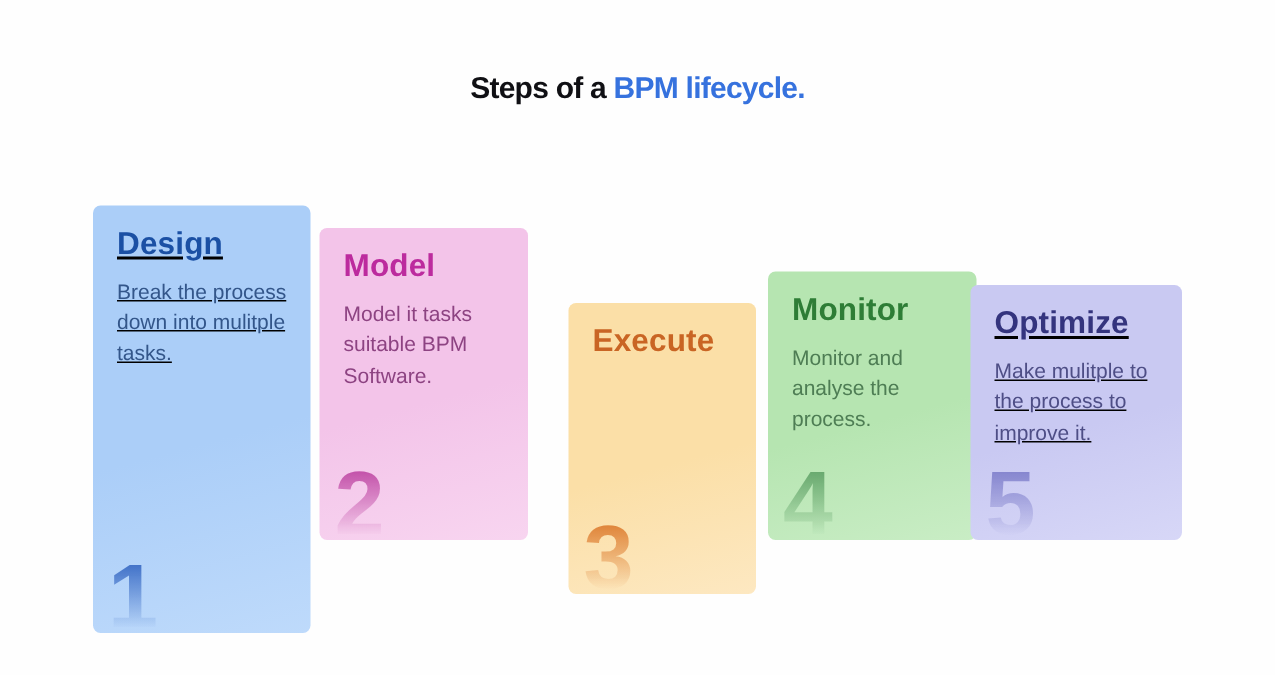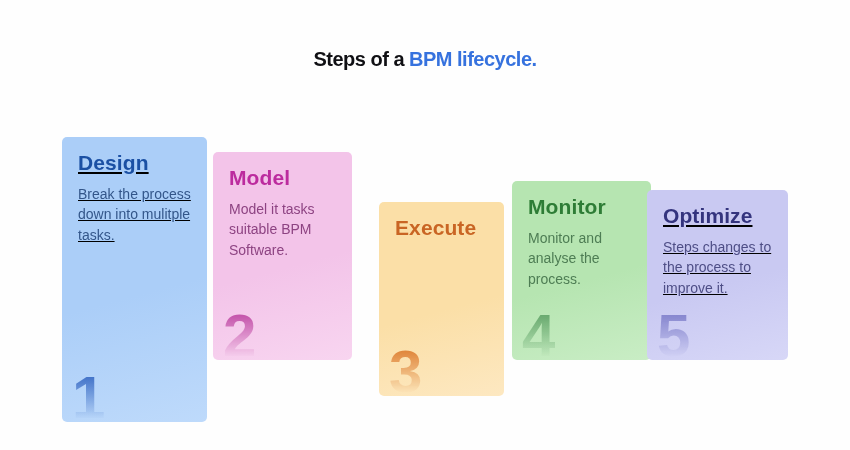--- a/index.html
+++ b/index.html
@@ -86,17 +86,17 @@
   </div>
 
   <div class="card card-4" style="--bg: #b6e5b1; --bg2: #c9edc5; --heading: #2e7d36; --body: #4e7d54; --num: #6aaa70;">
     <div class="card-heading">Monitor</div>
     <div class="card-desc">Monitor and analyse the process.</div>
     <div class="card-number">4</div>
   </div>
 
   <div class="card card-5" style="--bg: #c9c9f2; --bg2: #d7d7f7; --heading: #34347e; --body: #4e4e86; --num: #8787cf;">
     <div class="card-heading">Optimize</div>
-    <div class="card-desc">Steps changes to the process to improve it.</div>
+    <div class="card-desc">Make mulitple to the process to improve it.</div>
     <div class="card-number">5</div>
   </div>
 
 </div>
 
 </body></html>

